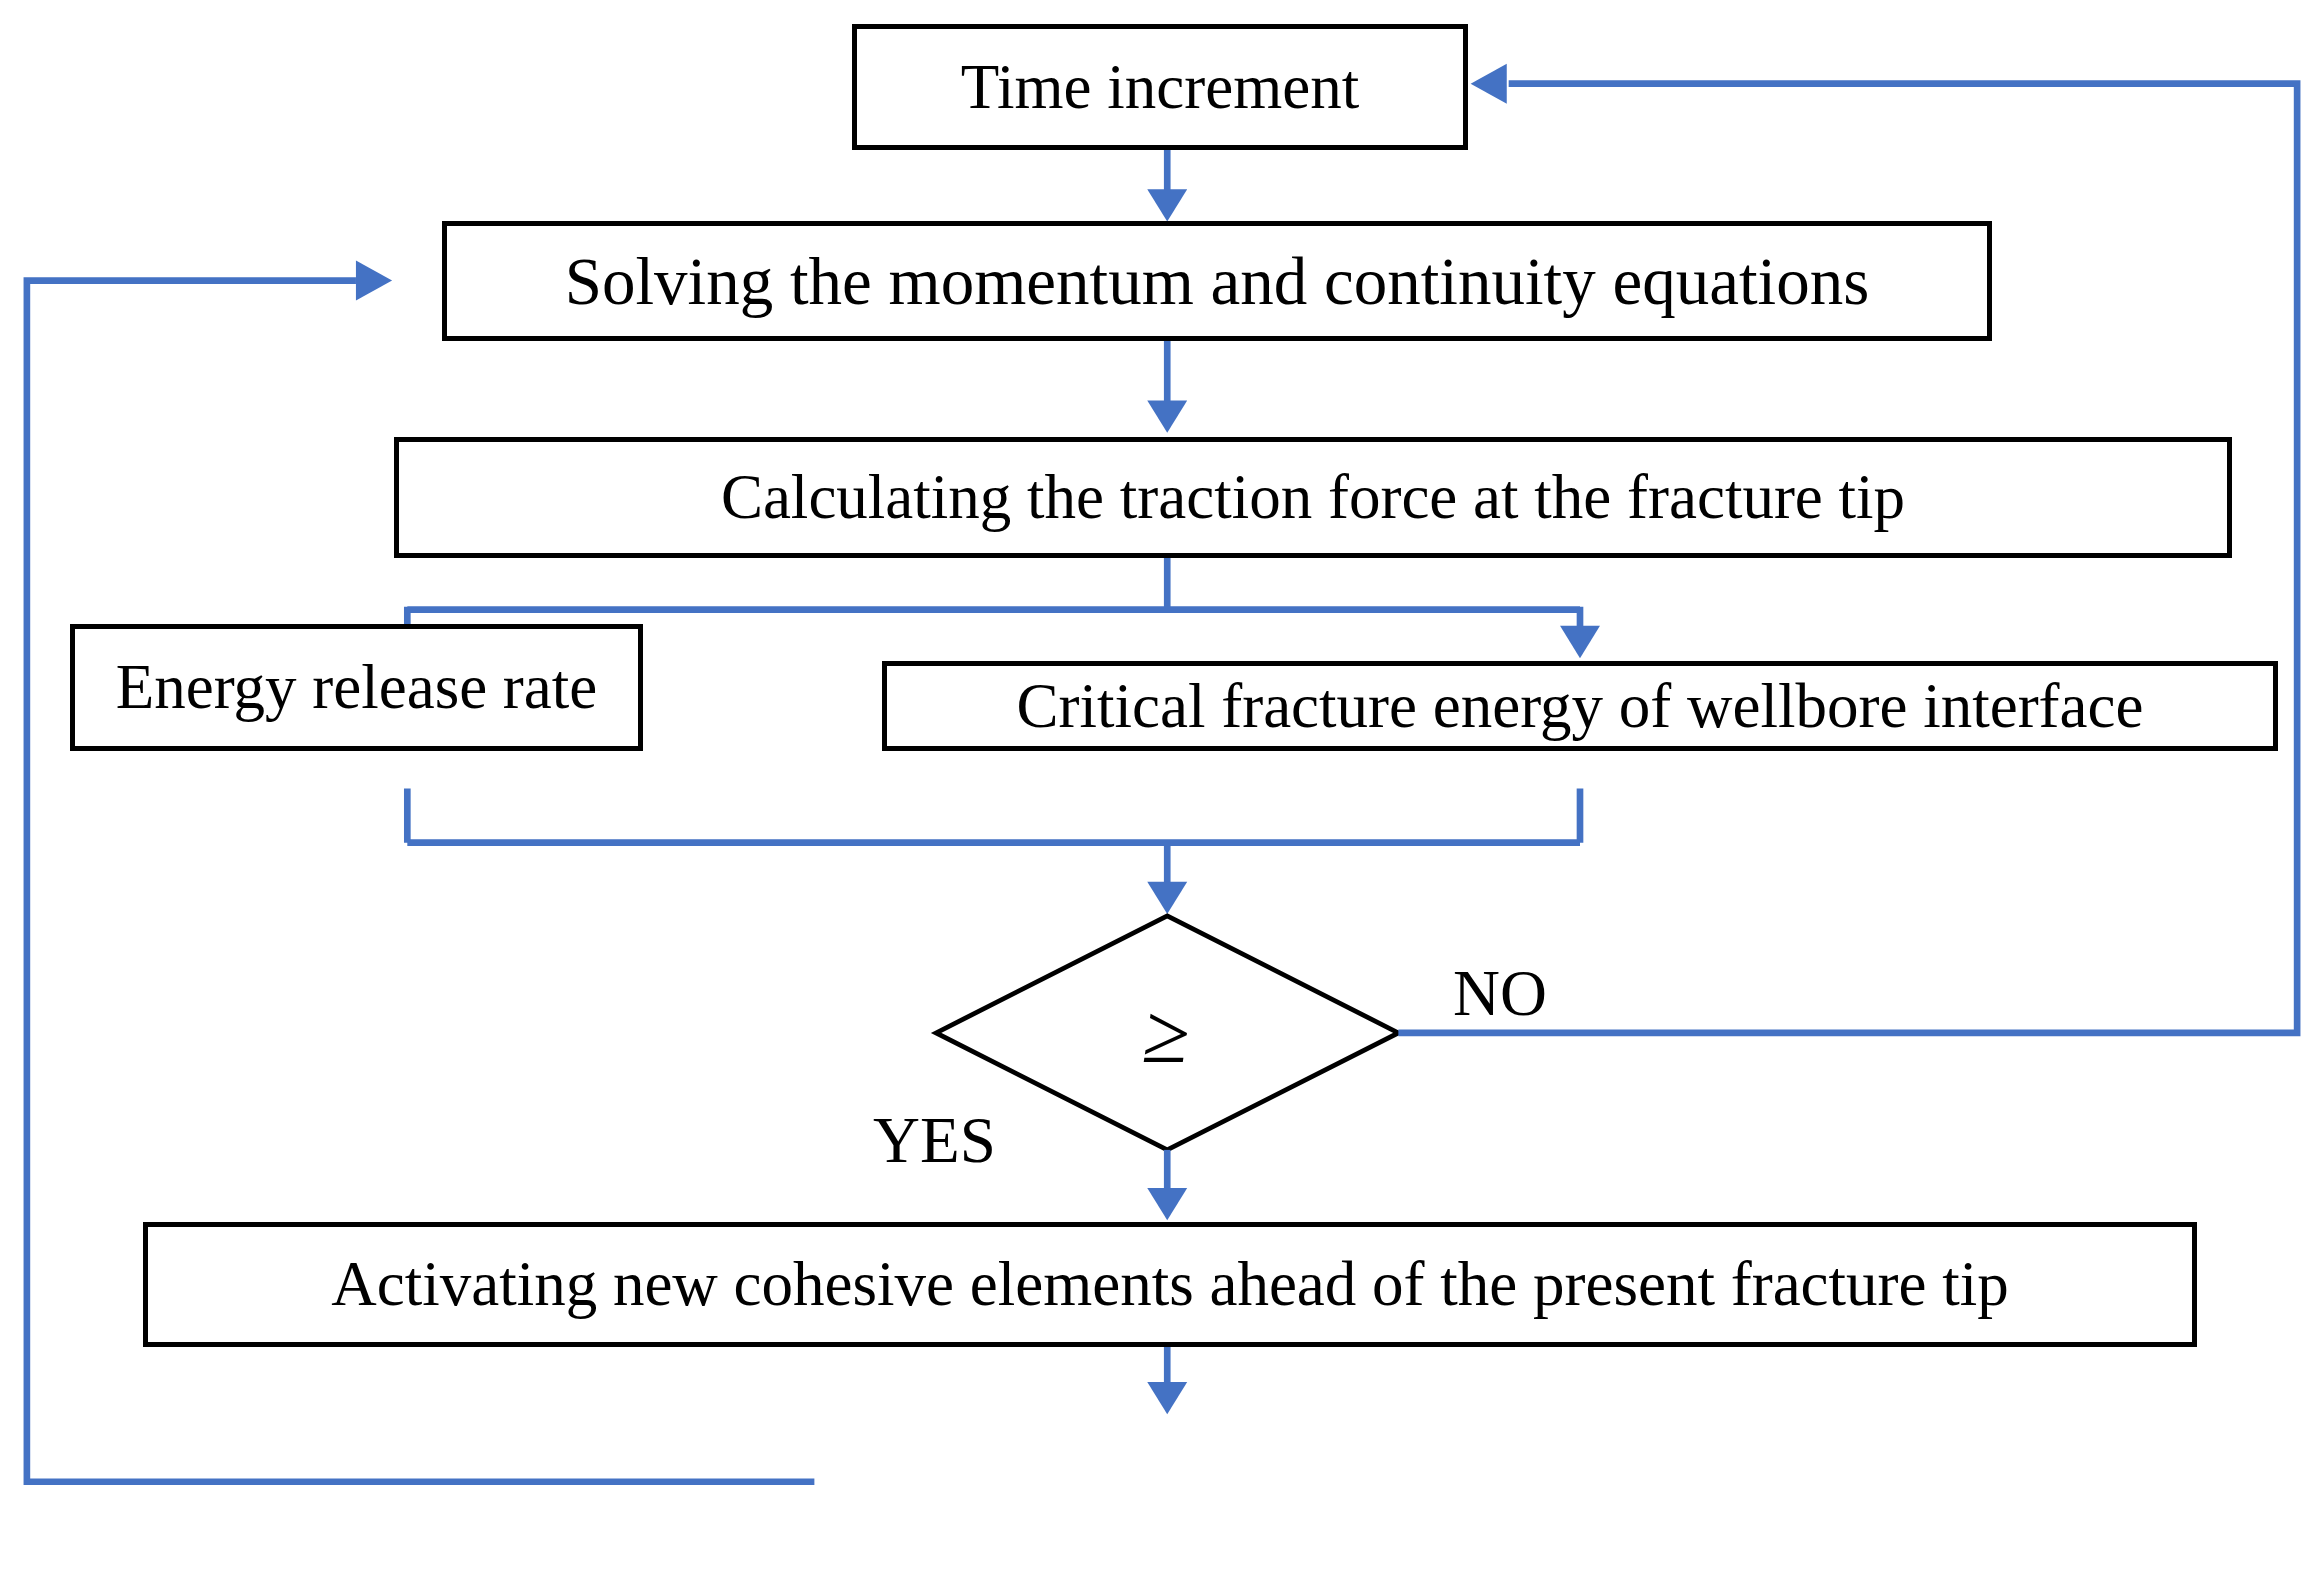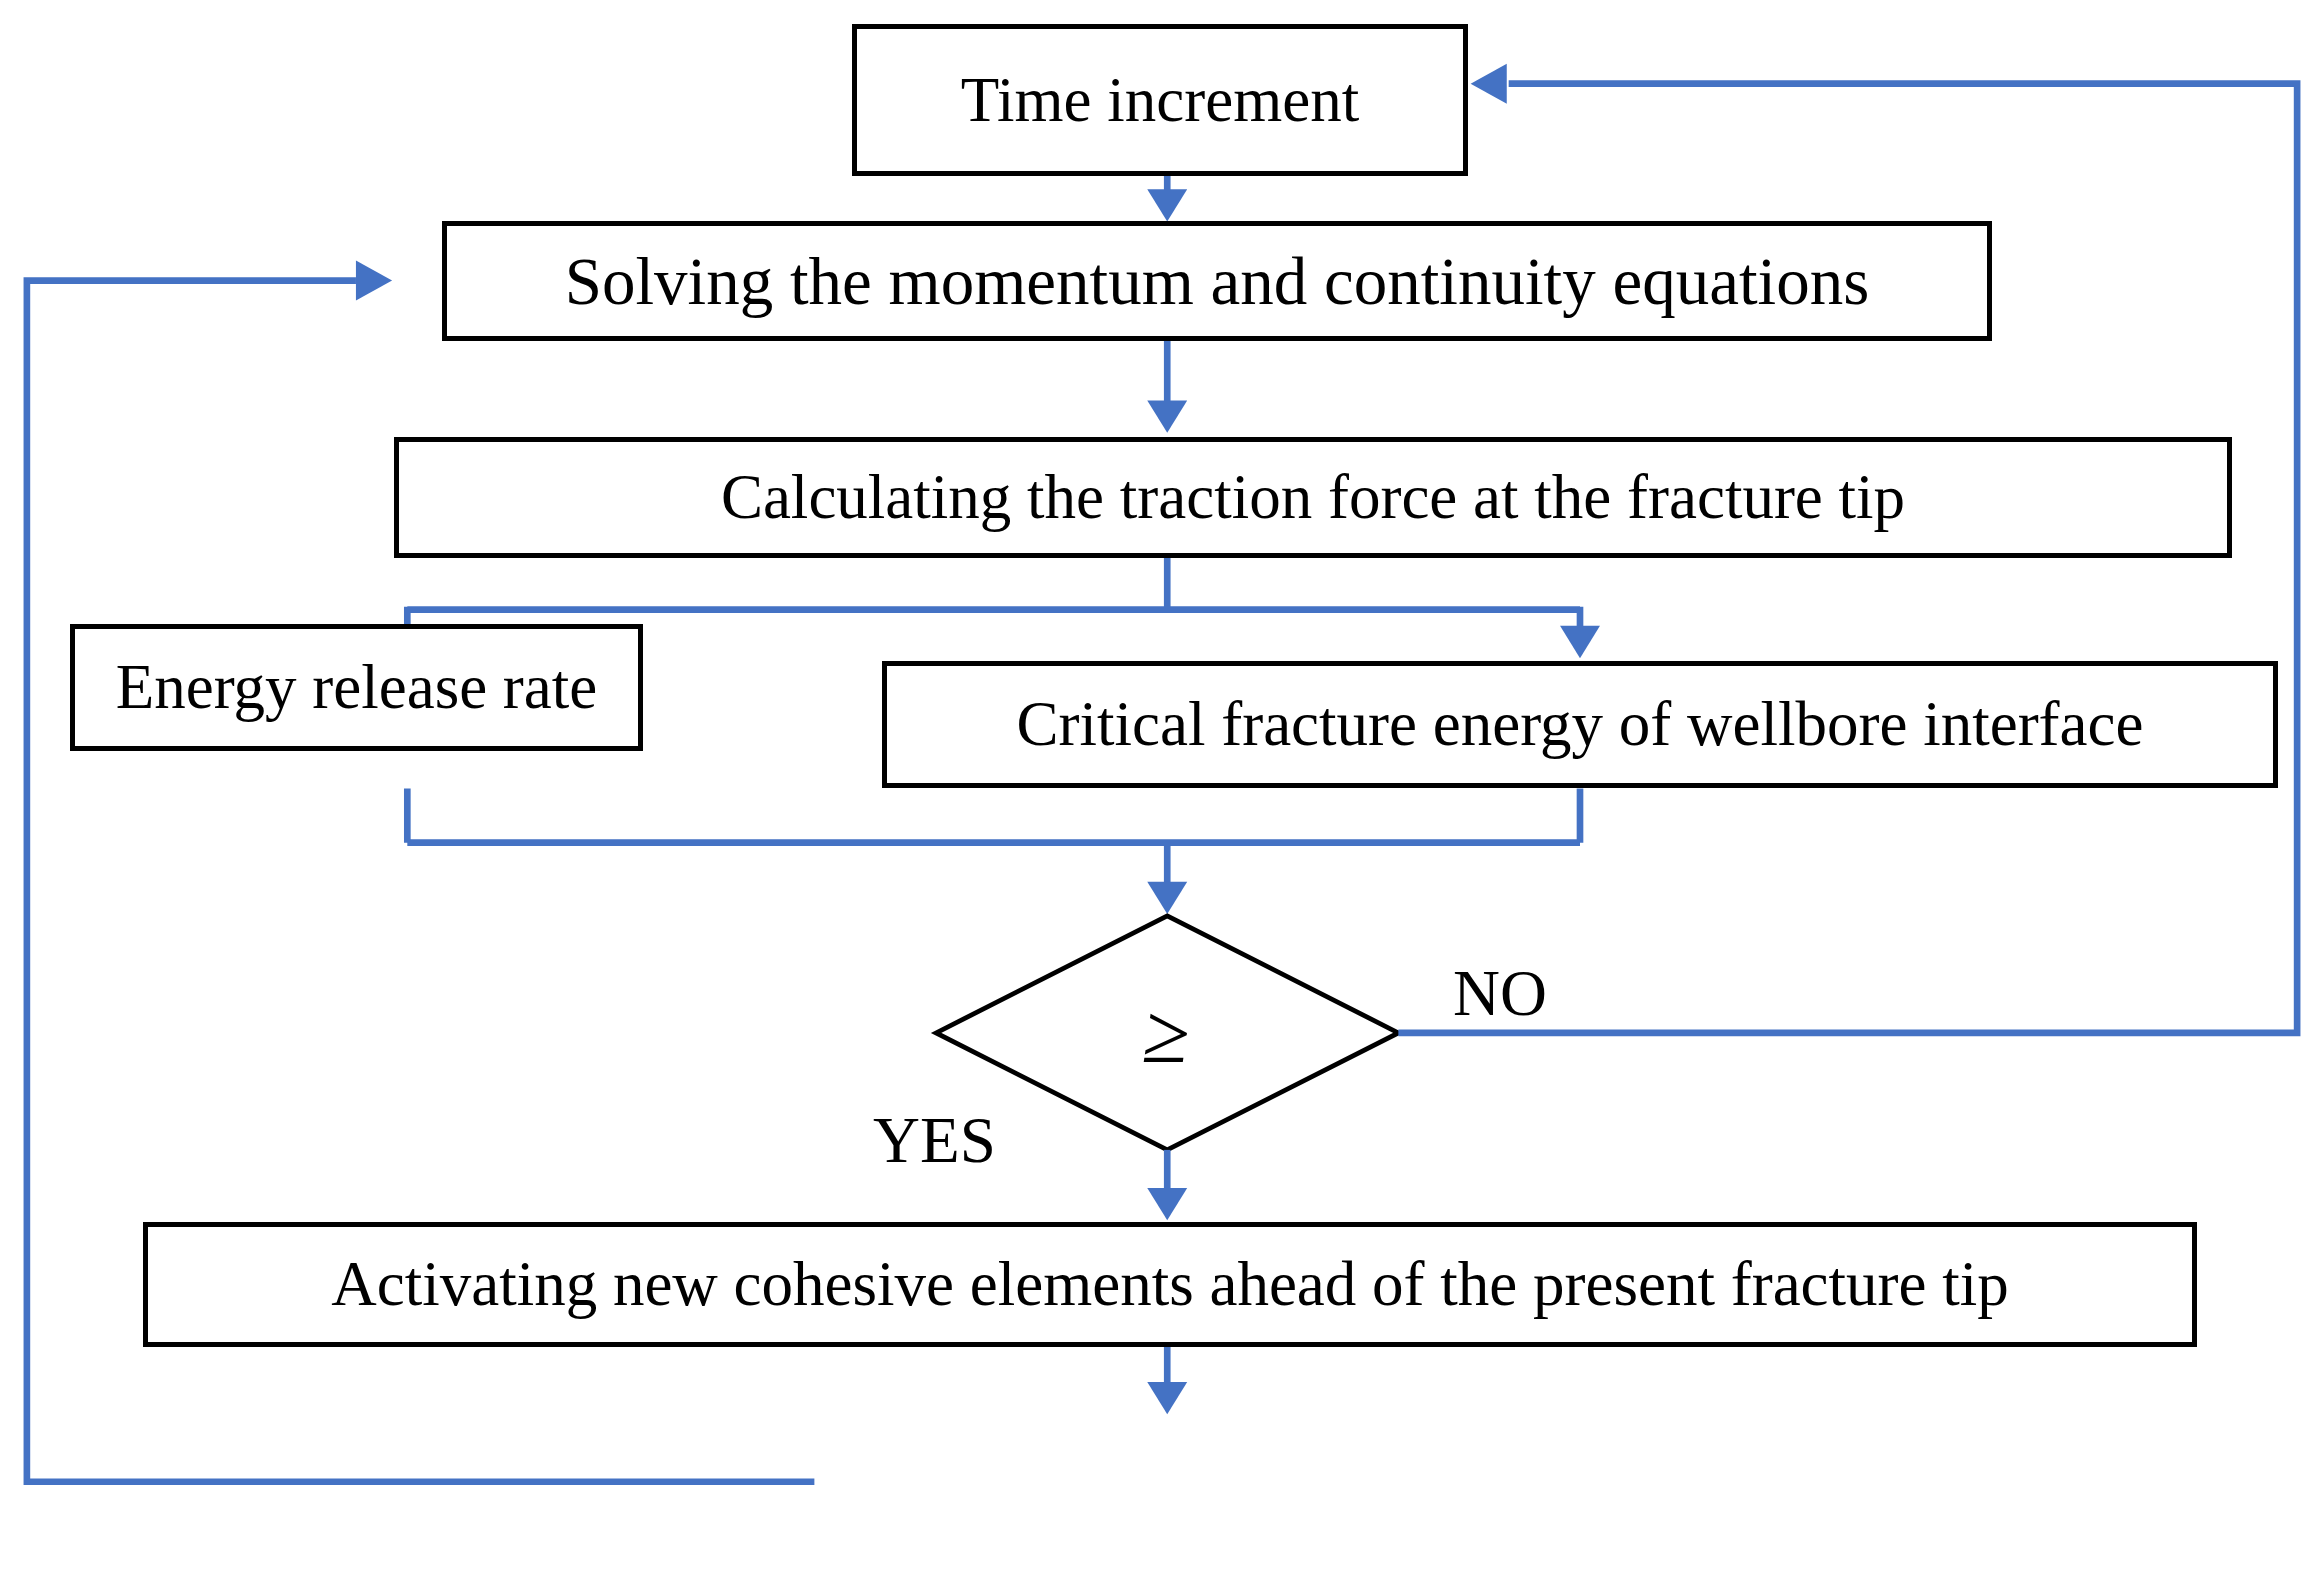--- a/index.html
+++ b/index.html
@@ -44,25 +44,25 @@
     background: var(--box-fill);
     border: 5.7px solid var(--box-border);
     display: flex;
     align-items: center;
     justify-content: center;
     text-align: center;
     font-size: 63px;
     line-height: 1.05;
     color: var(--text);
   }
-  .node-time       { left: 852px;  top: 24px;   width: 616px;  height: 152px; }
+  .node-time       { left: 852px;  top: 24px;   width: 616px;  height: 126px; }
   .node-solving    { left: 394px;  top: 221px;  width: 1550px; height: 120px; font-size: 67px; margin-left: 48px; }
   .node-traction   { left: 394px;  top: 437px;  width: 1838px; height: 121px; }
   .node-energy     { left: 70px;   top: 624px;  width: 573px;  height: 127px; }
-  .node-critical   { left: 882px;  top: 661px;  width: 1396px; height: 127px; text-align: right; }
+  .node-critical   { left: 882px;  top: 661px;  width: 1396px; height: 90px; text-align: right; }
   .node-activating { left: 143px;  top: 1222px; width: 2054px; height: 125px; }
   .node-boundaries { left: 814px;  top: 1417px; width: 721px;  height: 131px; }
   .decision-label {
     position: absolute;
     left: 1072px; top: 976px;
     width: 190px; height: 114px;
     display: flex;
     align-items: center;
     justify-content: center;
     font-size: 84px;

